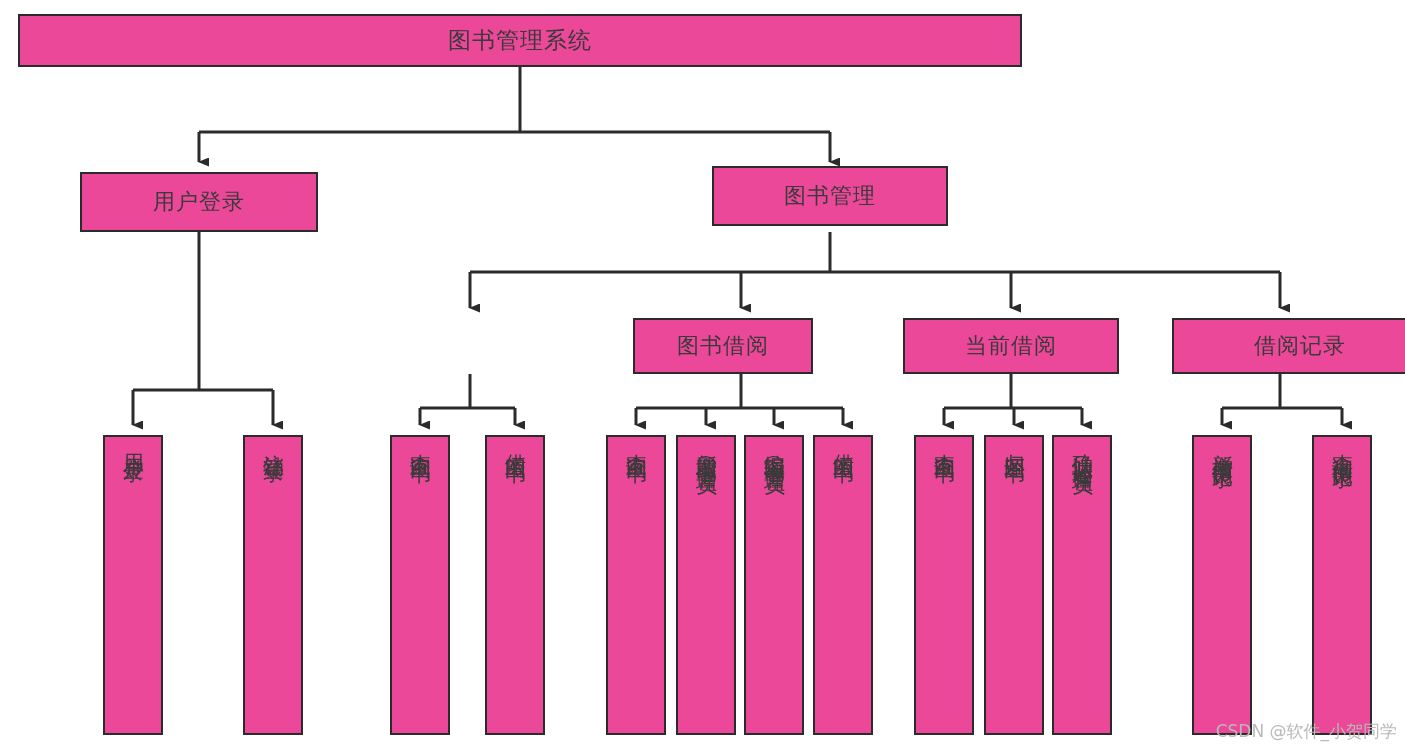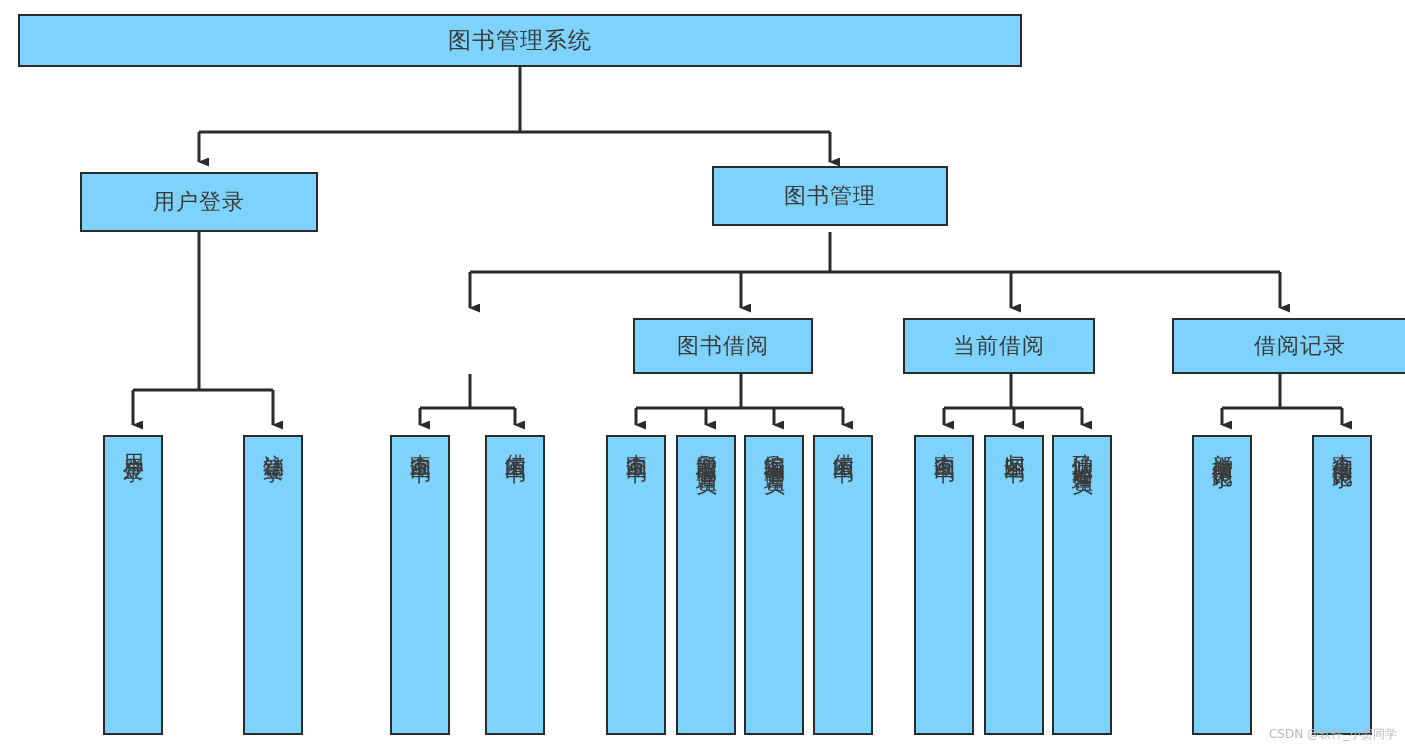--- a/index.html
+++ b/index.html
@@ -22,21 +22,21 @@
     position: absolute;
     left: 0;
     top: 0;
     width: 1405px;
     height: 747px;
     pointer-events: none;
   }
   .node {
     position: absolute;
     box-sizing: border-box;
-    background: #7dd3fc;
+    background: #ec4899;
     border: 2px solid #2b2b2b;
     display: flex;
     align-items: center;
     justify-content: center;
     color: #3a3a3a;
     z-index: 2;
   }
   .node-label {
     display: block;
     text-align: center;
@@ -63,21 +63,21 @@
     font-size: 21px;
     letter-spacing: 3px;
     line-height: 1;
     margin: 0 auto;
     white-space: nowrap;
   }
   .watermark {
     position: absolute;
     right: 8px;
     bottom: 4px;
-    font-size: 12px;
+    font-size: 17px;
     color: #b9b9b9;
     white-space: nowrap;
     z-index: 5;
     font-family: "DejaVu Sans", "Liberation Sans", sans-serif;
   }
 </style>
 </head>
 <body>
 
 <div id="diagram-root">
@@ -132,21 +132,21 @@
   <div class="node horiz" style="left: 80px; top: 172px; width: 238px; height: 60px;">
     <span class="node-label">用户登录</span>
   </div>
   <div class="node horiz" style="left: 712px; top: 166px; width: 236px; height: 60px;">
     <span class="node-label">图书管理</span>
   </div>
 
   <div class="node horiz" style="left: 633px; top: 318px; width: 180px; height: 56px;">
     <span class="node-label">图书借阅</span>
   </div>
-  <div class="node horiz" style="left: 903px; top: 318px; width: 192px; height: 56px;">
+  <div class="node horiz" style="left: 903px; top: 318px; width: 216px; height: 56px;">
     <span class="node-label">当前借阅</span>
   </div>
   <div class="node horiz" style="left: 1172px; top: 318px; width: 256px; height: 56px;">
     <span class="node-label">借阅记录</span>
   </div>
 
   <div class="node leaf" style="left: 103px; top: 435px; width: 60px; height: 300px;">
     <span class="node-label">用户登录</span>
   </div>
   <div class="node leaf" style="left: 243px; top: 435px; width: 60px; height: 300px;">

